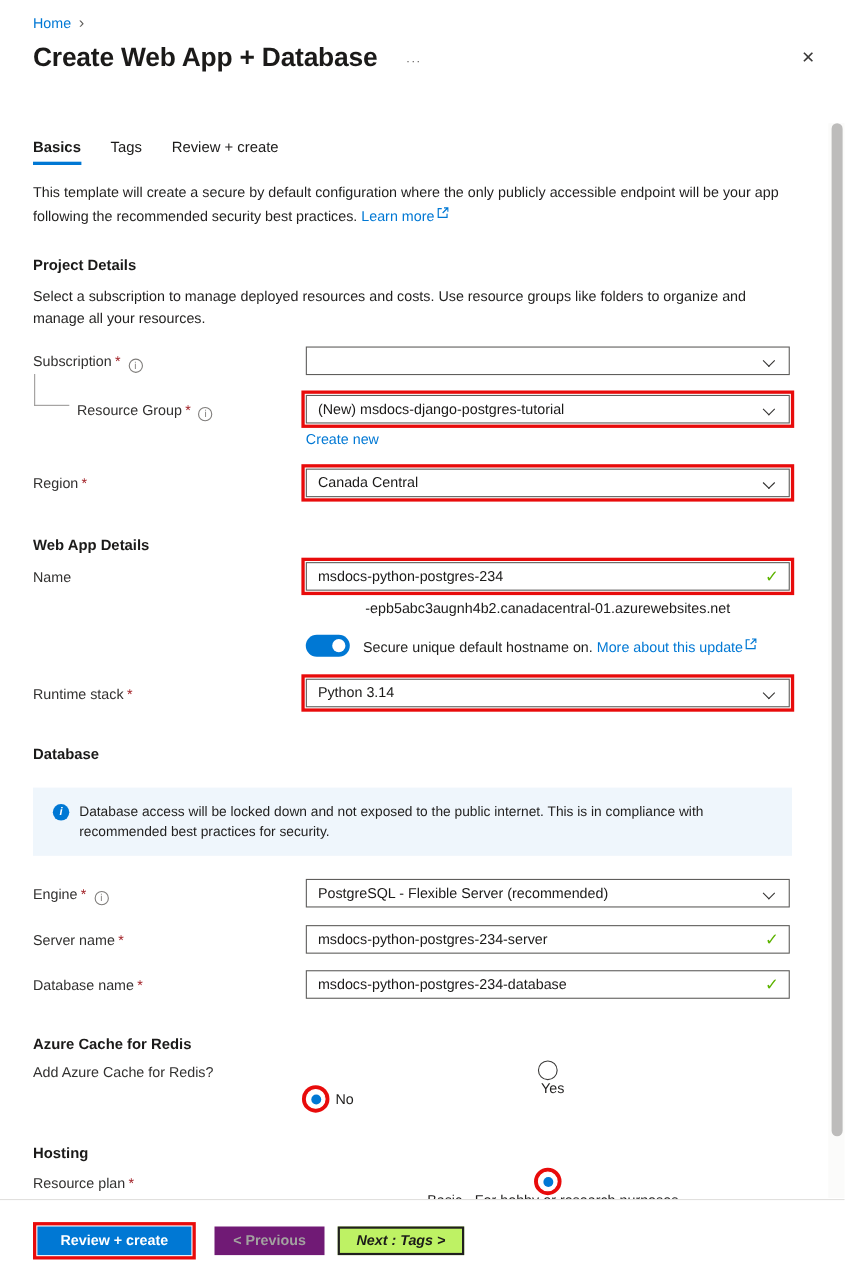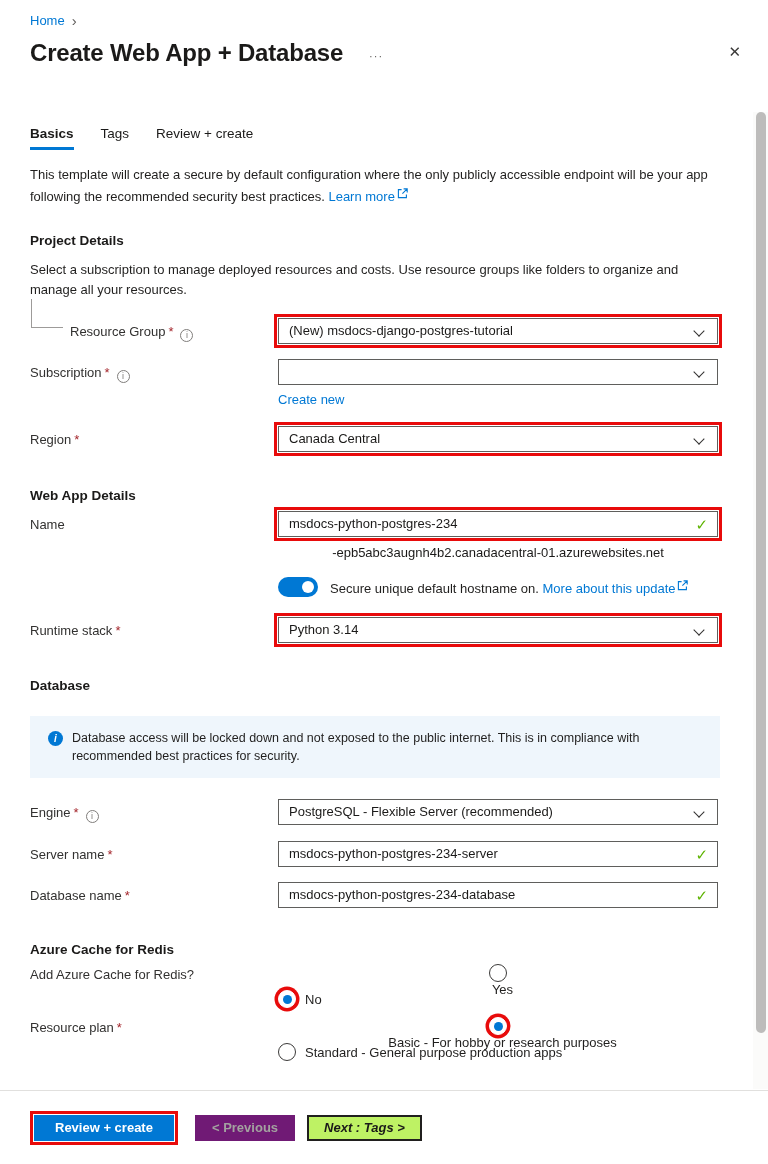--- a/index.html
+++ b/index.html
@@ -147,46 +147,46 @@
     </div>
 
     <div class="intro"><span>This template will create a secure by default configuration where the only publicly accessible endpoint will be your app following the recommended security best practices. </span><a class="blue-link"><span>Learn more</span><span class="ext-icon"><svg width="11" height="11" viewBox="0 0 11 11">
               <path d="M4.6 1.6H1.4v8h8V6.4" fill="none" stroke="#0078d4" stroke-width="1.1"></path>
               <path d="M6.6 0.9h3.6v3.6M9.9 1.1L5.4 5.6" fill="none" stroke="#0078d4" stroke-width="1.1"></path>
             </svg></span></a></div>
 
     <div class="section-heading h-project">Project Details</div>
     <div class="para">Select a subscription to manage deployed resources and costs. Use resource groups like folders to organize and manage all your resources.</div>
 
+    <div class="row mt15">
+      <div class="lbl">
+        <span>Subscription</span><span class="req">*</span><span class="info-i">i</span>
+      </div>
+      <div class="fld">
+        <div class="field">
+          <span></span>
+          <span class="chev"></span>
+        </div>
+      </div>
+    </div>
+
     <div class="row mt18">
       <div class="lbl rg-lbl">
         <span class="connector"></span>
         <span>Resource Group</span><span class="req">*</span><span class="info-i">i</span>
       </div>
       <div class="fld">
         <div class="annot">
           <div class="field">
             <span>(New) msdocs-django-postgres-tutorial</span>
             <span class="chev"></span>
           </div>
         </div>
       </div>
     </div>
-
-    <div class="row mt15">
-      <div class="lbl">
-        <span>Subscription</span><span class="req">*</span><span class="info-i">i</span>
-      </div>
-      <div class="fld">
-        <div class="field">
-          <span></span>
-          <span class="chev"></span>
-        </div>
-      </div>
-    </div>
     <div class="create-new">
       <a class="blue-link">Create new</a>
     </div>
 
     <div class="row mt18">
       <div class="lbl">
         <span>Region</span><span class="req">*</span>
       </div>
       <div class="fld">
         <div class="annot">
@@ -291,20 +291,21 @@
           <span class="radio"></span>
           <span class="opt-label">Yes</span>
         </div>
         <div class="opt">
           <span class="radio sel ring"></span>
           <span class="opt-label">No</span>
         </div>
       </div>
     </div>
 
+    <div class="section-heading" style="margin-top:33px;">Hosting</div>
 
     <div class="row" style="margin-top:9px;">
       <div class="lbl" style="padding-top:3px;">
         <span>Resource plan</span><span class="req">*</span>
       </div>
       <div class="fld">
         <div class="opt">
           <span class="radio sel ring"></span>
           <span class="opt-label">Basic - For hobby or research purposes</span>
         </div>

